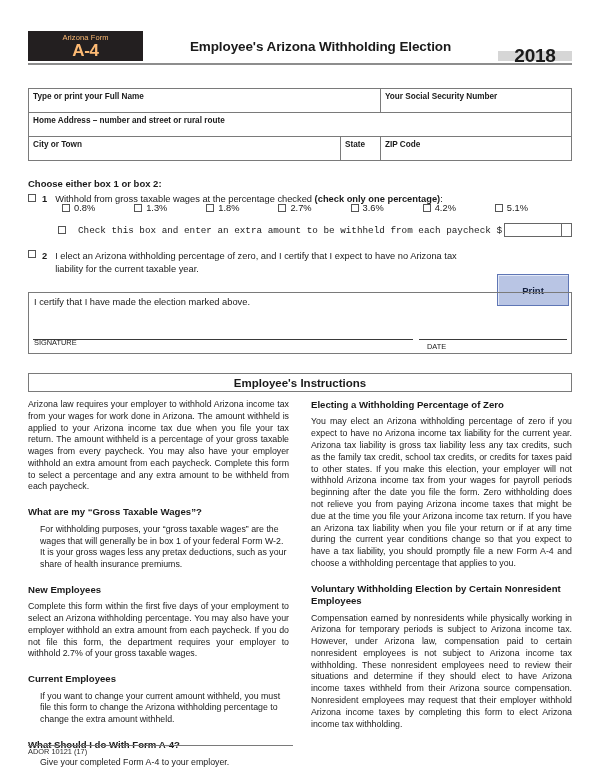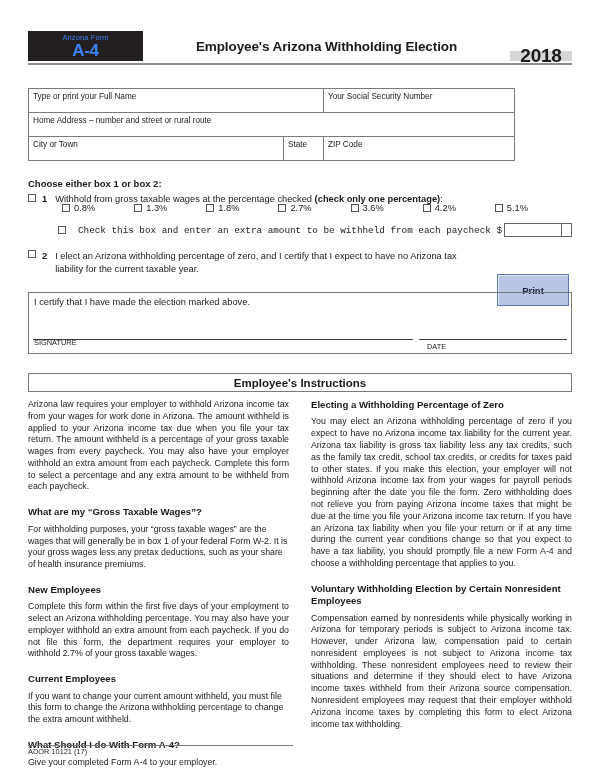--- a/index.html
+++ b/index.html
@@ -29,21 +29,21 @@
     left: 28px;
     top: 31px;
     width: 544px;
     height: 30px;
     display: flex;
     align-items: stretch;
   }
   .form-badge {
     width: 115px;
     background: #231f20;
-    color: #3b82f6;
+    color: #fdba74;
     display: flex;
     flex-direction: column;
     align-items: center;
     justify-content: center;
     line-height: 1;
     padding-top: 1px;
     box-sizing: border-box;
   }
   .form-badge .kicker {
     font-size: 7.5px;
@@ -59,21 +59,21 @@
     flex: 1;
     display: flex;
     align-items: center;
     justify-content: center;
     font-size: 13.5px;
     font-weight: bold;
     letter-spacing: -0.1px;
     background: #ffffff;
   }
   .year-box {
-    width: 62px;
+    width: 74px;
     background: #d6d6d6;
     display: flex;
     align-items: center;
     justify-content: center;
     font-size: 19px;
     font-weight: bold;
     letter-spacing: -0.2px;
     color: #1a1a1a;
     margin-top: 20px;
   }
@@ -84,24 +84,25 @@
     width: 544px;
     height: 2px;
     background: #8d8d8d;
   }
 
   
   .addr-block {
     position: absolute;
     left: 28px;
     top: 88px;
-    width: 487px;
+    width: 544px;
     border: 1px solid #7a7a7a;
     box-sizing: border-box;
     font-size: 8.2px;
+    font-weight: bold;
   }
   .addr-row {
     display: flex;
     border-bottom: 1px solid #7a7a7a;
     height: 23px;
   }
   .addr-row:last-child { border-bottom: none; }
   .addr-cell {
     padding: 3px 0 0 4px;
     box-sizing: border-box;
@@ -295,21 +296,21 @@
     font-weight: bold;
     margin: 0 0 5px 0;
     line-height: 1.3;
   }
   .col p {
     font-size: 8.8px;
     line-height: 1.34;
     margin: 0 0 13px 0;
     text-align: justify;
   }
-  .col p.flush { text-align: left; }
+  .col p.flush { text-align: left; margin-left: 12px; }
   .col .gap-top { margin-top: 3px; }
 
   .footer-rule {
     position: absolute;
     left: 28px;
     top: 745px;
     width: 265px;
     border-top: 1px solid #7a7a7a;
   }
   .footer-text {

